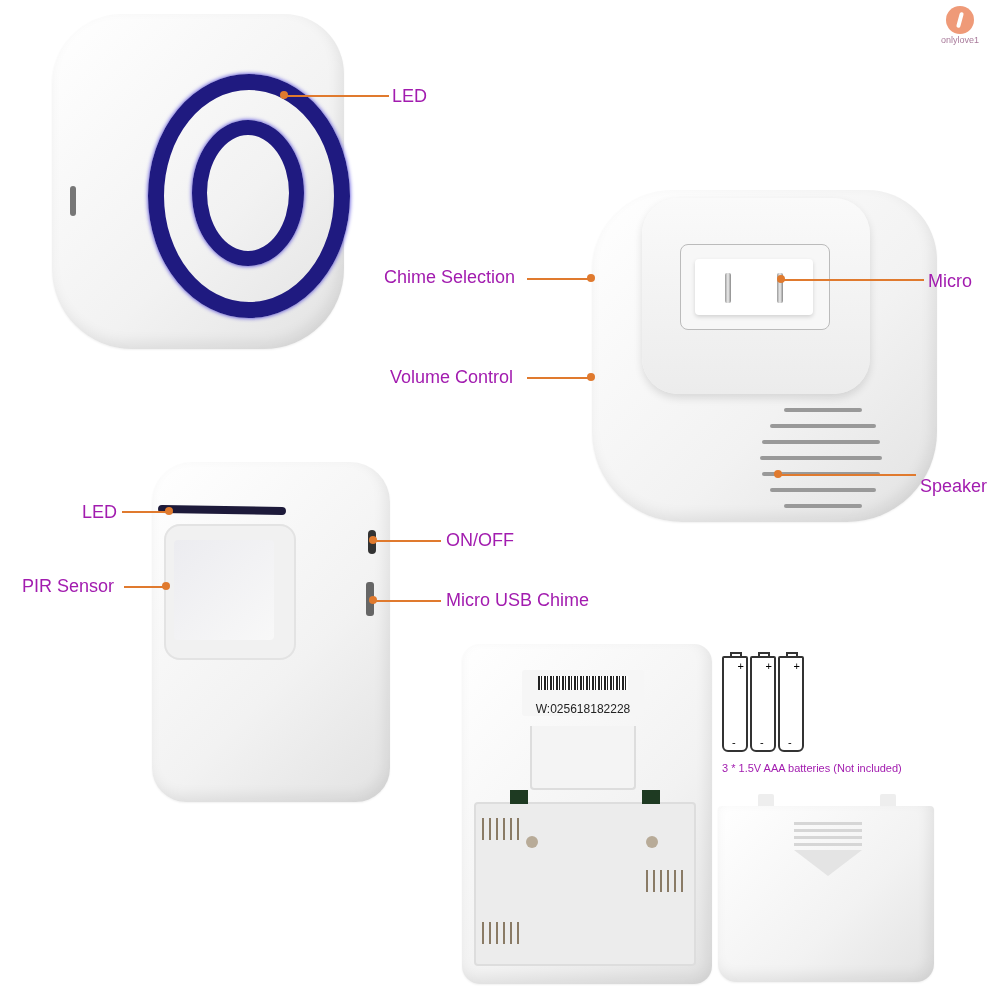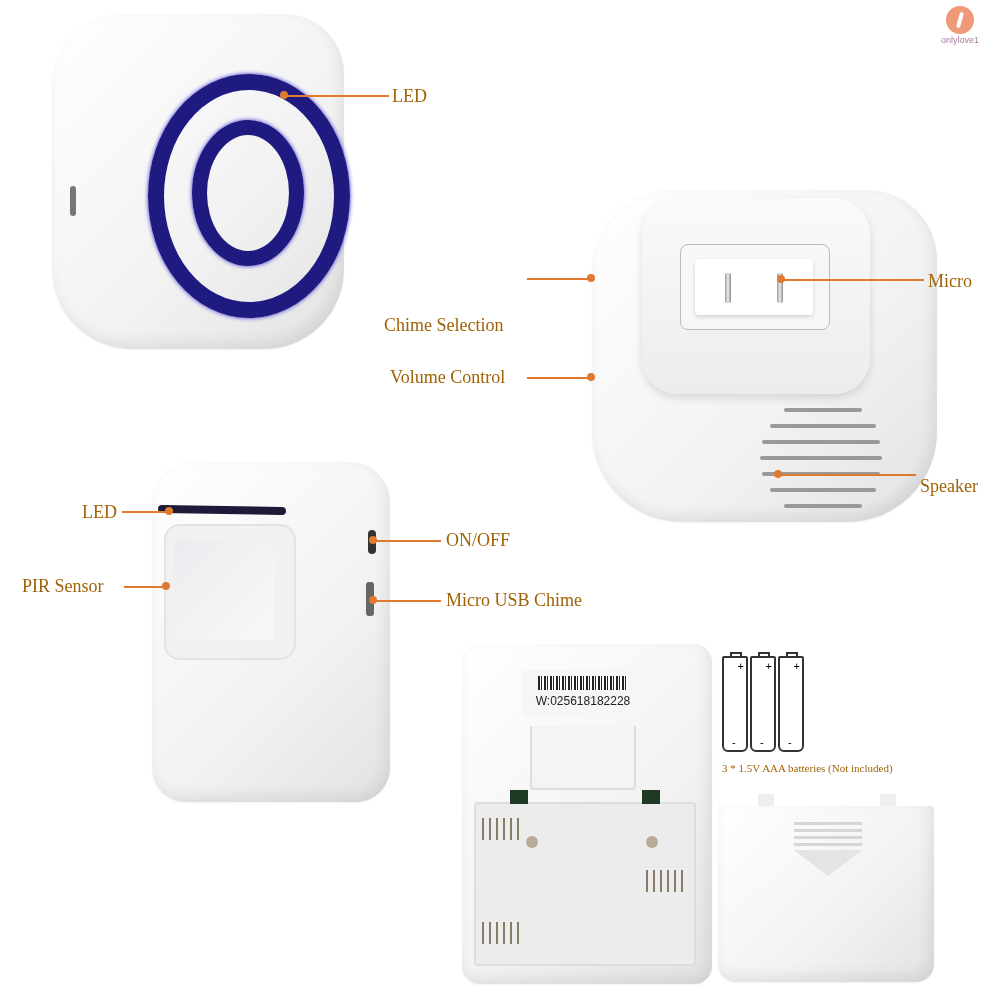--- a/index.html
+++ b/index.html
@@ -1,18 +1,18 @@
 <!DOCTYPE html>
 <html><head>
 <meta charset="utf-8">
 <style>
   html,body{margin:0;padding:0;background:#fff;}
   body{width:1000px;height:1000px;position:relative;overflow:hidden;font-family:"Liberation Sans",sans-serif;}
   .abs{position:absolute;}
-  .label{position:absolute;font-size:18px;color:#a16207;white-space:nowrap;line-height:1;font-family:Liberation Serif, serif;}
+  .label{position:absolute;font-size:18px;color:#a21caf;white-space:nowrap;line-height:1;}
   .lead{position:absolute;height:1.5px;background:#e07a2e;}
   .dot{position:absolute;width:8px;height:8px;border-radius:50%;background:#e07a2e;}
   .shell{background:linear-gradient(135deg,#ffffff 0%,#f2f2f2 60%,#e2e2e2 100%);box-shadow:inset -4px -6px 14px rgba(0,0,0,.08),0 1px 2px rgba(0,0,0,.06);}
 </style>
 </head>
 <body>
 
 <div class="abs" style="left:925px;top:6px;width:70px;text-align:center;">
   <div style="margin:0 auto;width:28px;height:28px;border-radius:50%;background:#ef9a78;position:relative;">
     <div style="position:absolute;left:12px;top:6px;width:4px;height:16px;background:#fff;border-radius:2px;transform:rotate(15deg);"></div>
@@ -41,21 +41,21 @@
   <div style="position:absolute;left:168px;top:214px;width:124px;height:100px;">
     <div style="position:absolute;left:24px;top:4px;width:78px;height:4px;background:#999;border-radius:2px;"></div>
     <div style="position:absolute;left:10px;top:20px;width:106px;height:4px;background:#999;border-radius:2px;"></div>
     <div style="position:absolute;left:2px;top:36px;width:118px;height:4px;background:#999;border-radius:2px;"></div>
     <div style="position:absolute;left:0px;top:52px;width:122px;height:4px;background:#999;border-radius:2px;"></div>
     <div style="position:absolute;left:2px;top:68px;width:118px;height:4px;background:#999;border-radius:2px;"></div>
     <div style="position:absolute;left:10px;top:84px;width:106px;height:4px;background:#999;border-radius:2px;"></div>
     <div style="position:absolute;left:24px;top:100px;width:78px;height:4px;background:#999;border-radius:2px;"></div>
   </div>
 </div>
-<div class="label" style="left:384px;top:268px;margin-top:48px;">Chime Selection</div>
+<div class="label" style="left:384px;top:268px;">Chime Selection</div>
 <div class="lead" style="left:527px;top:278px;width:63px;"></div>
 <div class="dot" style="left:587px;top:274px;"></div>
 
 <div class="label" style="left:390px;top:368px;">Volume Control</div>
 <div class="lead" style="left:527px;top:377px;width:63px;"></div>
 <div class="dot" style="left:587px;top:373px;"></div>
 
 <div class="dot" style="left:777px;top:275px;"></div>
 <div class="lead" style="left:781px;top:279px;width:143px;"></div>
 <div class="label" style="left:928px;top:272px;">Micro</div>
@@ -84,21 +84,21 @@
 <div class="lead" style="left:373px;top:540px;width:68px;"></div>
 <div class="label" style="left:446px;top:531px;">ON/OFF</div>
 
 <div class="dot" style="left:369px;top:596px;"></div>
 <div class="lead" style="left:373px;top:600px;width:68px;"></div>
 <div class="label" style="left:446px;top:591px;">Micro USB Chime</div>
 
 <div class="abs shell" style="left:462px;top:644px;width:250px;height:340px;border-radius:18px;">
   <div style="position:absolute;left:60px;top:26px;width:122px;height:46px;background:#f6f6f6;border-radius:3px;">
     <div style="margin:6px auto 0;width:90px;height:14px;background:repeating-linear-gradient(90deg,#222 0 2px,#fff 2px 3px,#222 3px 4px,#fff 4px 6px);"></div>
-    <div style="text-align:center;font-size:12px;color:#222;margin-top:4px;">W:025618182228</div>
+    <div style="text-align:center;font-size:12px;color:#222;margin-top:12px;">W:025618182228</div>
   </div>
   <div style="position:absolute;left:68px;top:82px;width:102px;height:62px;border:2px solid #ddd;border-top:none;border-radius:0 0 4px 4px;background:#f4f4f4;"></div>
   <div style="position:absolute;left:12px;top:158px;width:218px;height:160px;background:#ececec;border:2px solid #ddd;border-radius:4px;">
     <div style="position:absolute;left:6px;top:14px;width:40px;height:22px;background:repeating-linear-gradient(90deg,#8a7b66 0 2px,transparent 2px 7px);"></div>
     <div style="position:absolute;left:6px;top:118px;width:40px;height:22px;background:repeating-linear-gradient(90deg,#8a7b66 0 2px,transparent 2px 7px);"></div>
     <div style="position:absolute;right:8px;top:66px;width:40px;height:22px;background:repeating-linear-gradient(90deg,#8a7b66 0 2px,transparent 2px 7px);"></div>
     <div style="position:absolute;left:50px;top:32px;width:12px;height:12px;border-radius:50%;background:#b8ab98;"></div>
     <div style="position:absolute;left:170px;top:32px;width:12px;height:12px;border-radius:50%;background:#b8ab98;"></div>
   </div>
   <div style="position:absolute;left:48px;top:146px;width:18px;height:14px;background:#1e3a22;"></div>

